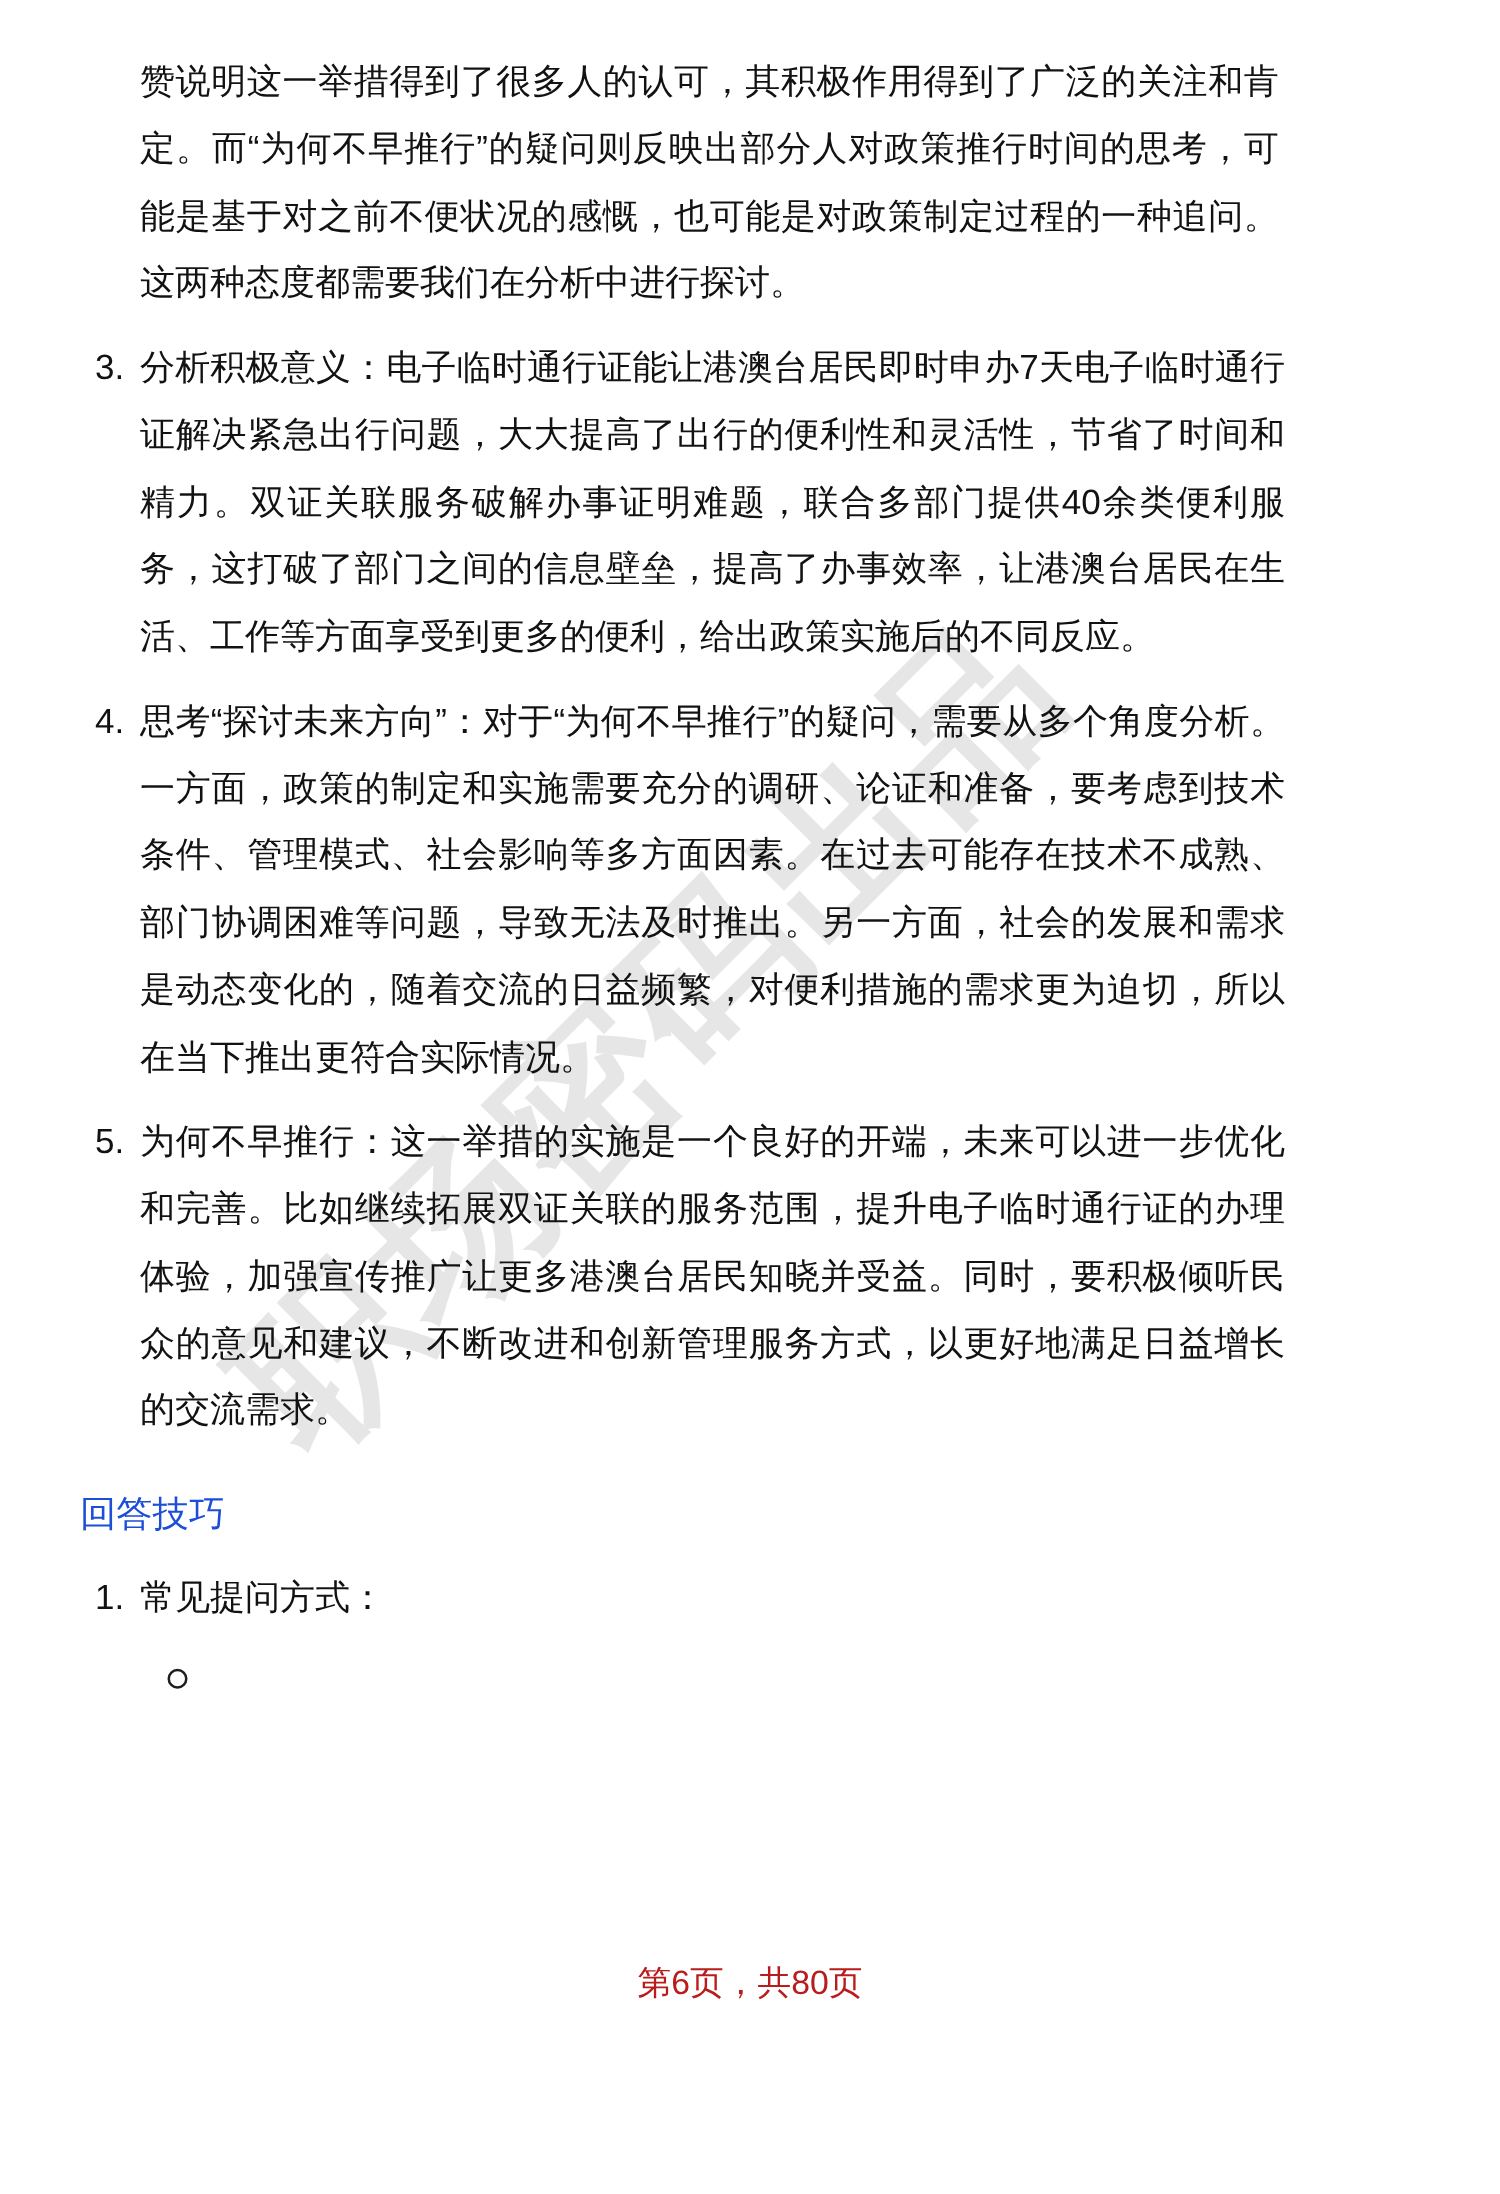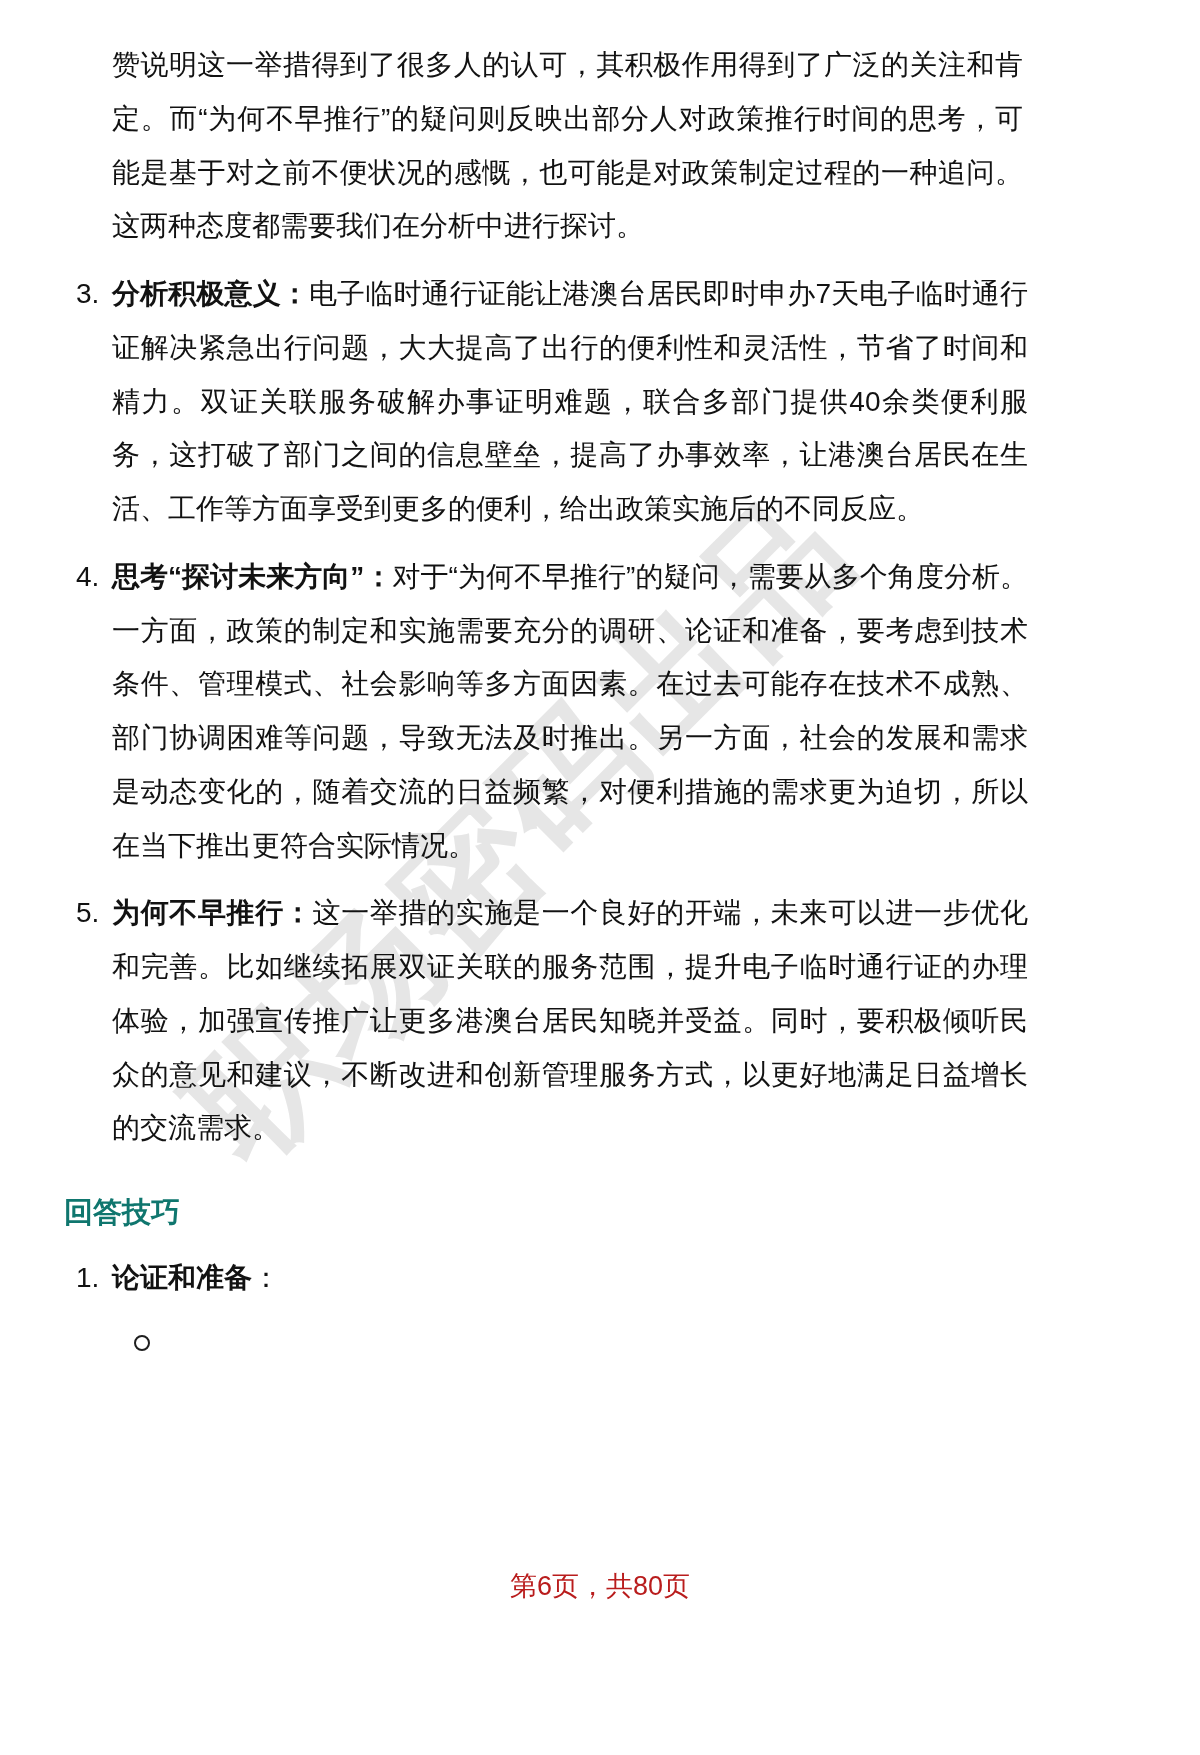--- a/index.html
+++ b/index.html
@@ -37,27 +37,27 @@
     padding-left: 48px;
     margin: 14px 0;
   }
   .num {
     position: absolute;
     left: 12px;
     top: 0;
     font-weight: 400;
   }
   .label {
-    font-weight: 700;
+    font-weight: 400;
   }
   .section-heading {
     margin: 34px 0 16px 0;
     font-size: 29px;
-    font-weight: 700;
-    color: #0f766e;
+    font-weight: 400;
+    color: #1d4ed8;
     line-height: 1.6;
     text-align: left;
   }
   .bullets {
     margin-top: 6px;
   }
   .bullet {
     position: relative;
     padding-left: 54px;
     margin: 10px 0;
@@ -117,21 +117,21 @@
       <span class="num">4.</span><span class="label">思考“探讨未来方向”：</span><span>对于“为何不早推行”的疑问，需要从多个角度分析。一方面，政策的制定和实施需要充分的调研、论证和准备，要考虑到技术条件、管理模式、社会影响等多方面因素。在过去可能存在技术不成熟、部门协调困难等问题，导致无法及时推出。另一方面，社会的发展和需求是动态变化的，随着交流的日益频繁，对便利措施的需求更为迫切，所以在当下推出更符合实际情况。</span>
     </div>
 
     <div class="item">
       <span class="num">5.</span><span class="label">为何不早推行：</span><span>这一举措的实施是一个良好的开端，未来可以进一步优化和完善。比如继续拓展双证关联的服务范围，提升电子临时通行证的办理体验，加强宣传推广让更多港澳台居民知晓并受益。同时，要积极倾听民众的意见和建议，不断改进和创新管理服务方式，以更好地满足日益增长的交流需求。</span>
     </div>
 
     <h2 class="section-heading">回答技巧</h2>
 
     <div class="item">
-      <span class="num">1.</span><span class="label">论证和准备</span><span>：</span>
+      <span class="num">1.</span><span class="label">常见提问方式</span><span>：</span>
 
       <div class="bullets">
         <div class="bullet">
           <span class="dot"></span>
         </div>
       </div>
     </div>
 
   </div>
 

